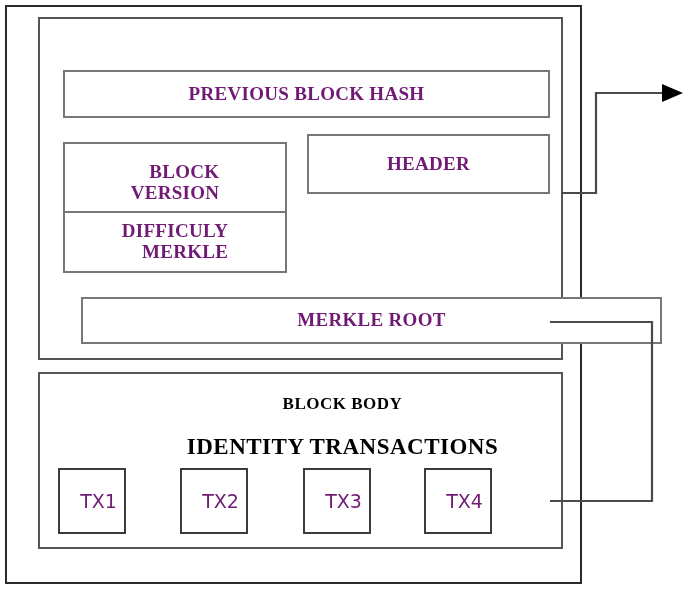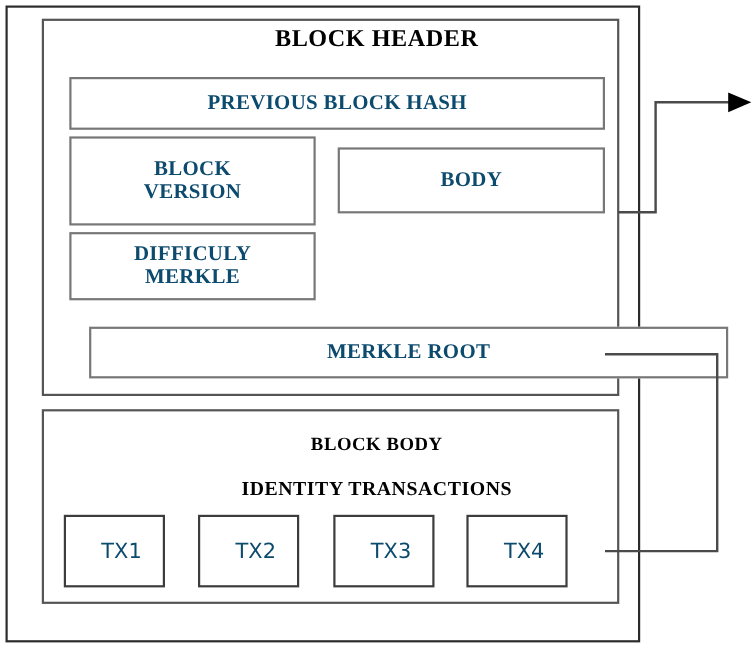--- a/index.html
+++ b/index.html
@@ -17,22 +17,22 @@
   }
 
   
   .box {
     position: absolute;
     box-sizing: border-box;
     background: #ffffff;
     display: flex;
     align-items: center;
     justify-content: center;
-    text-align: center;
-    color: #0c4a6e;
+    text-align: right;
+    color: #701a75;
   }
 
   
   #block-outer {
     left: 5px;
     top: 5px;
     width: 577px;
     height: 579px;
     border: 2px solid #2b2b2b;
     display: block;
@@ -71,48 +71,48 @@
   #block-header-title {
     top: 22px;
     font-size: 22px;
   }
   #block-body-title {
     top: 394px;
     font-size: 17px;
   }
   #identity-transactions-title {
     top: 434px;
-    font-size: 18px;
+    font-size: 23px;
   }
 
   
   .field-box {
     border: 2px solid #777777;
     font-weight: bold;
     font-size: 19px;
     line-height: 1.08;
     letter-spacing: 0.3px;
   }
 
   #prev-block-hash-box { left: 63px;  top: 70px;  width: 487px; height: 48px; }
-  #block-version-box   { left: 63px;  top: 124px; width: 224px; height: 81px; }
+  #block-version-box   { left: 63px;  top: 142px; width: 224px; height: 81px; }
   #nonce-box           { left: 307px; top: 134px; width: 243px; height: 60px; }
   #difficulty-box      { left: 63px;  top: 211px; width: 224px; height: 62px; }
   #timestamp-box       { left: 307px; top: 209px; width: 243px; height: 64px; }
   #merkle-root-box     { left: 63px;  top: 297px; width: 581px; height: 47px; margin-left: 18px; }
 
   
   .tx-box {
     border: 2px solid #3c3c3c;
     font-family: "DejaVu Sans", "Liberation Sans", sans-serif;
     font-weight: normal;
     font-size: 19px;
     top: 468px;
     height: 66px;
-    width: 92px;
+    width: 68px;
     padding-left: 13px;
   }
   #tx-box-1 { left: 58px;  }
   #tx-box-2 { left: 180px; }
   #tx-box-3 { left: 303px; }
   #tx-box-4 { left: 424px; }
 
   
   #connectors {
     position: absolute;
@@ -136,39 +136,38 @@
 <body>
 
 <div id="canvas">
 
   <div class="box" id="block-outer"></div>
 
   <div class="box" id="block-header-panel"></div>
 
   <div class="box" id="block-body-panel"></div>
 
-  <div class="section-title" id="block-header-title">BLOCK HEADER</div>
 
   <div class="section-title" id="block-body-title">BLOCK BODY</div>
 
   <div class="section-title" id="identity-transactions-title">IDENTITY TRANSACTIONS</div>
 
   <div class="box field-box" id="prev-block-hash-box">
     <span>PREVIOUS BLOCK HASH</span>
   </div>
 
   <div class="box field-box" id="block-version-box">
     <span>
       <span>BLOCK</span><br>
       <span>VERSION</span>
     </span>
   </div>
 
   <div class="box field-box" id="nonce-box">
-    <span>BODY</span>
+    <span>HEADER</span>
   </div>
 
   <div class="box field-box" id="difficulty-box">
     <span>
       <span>DIFFICULY</span><br>
       <span>MERKLE</span>
     </span>
   </div>
 
 

